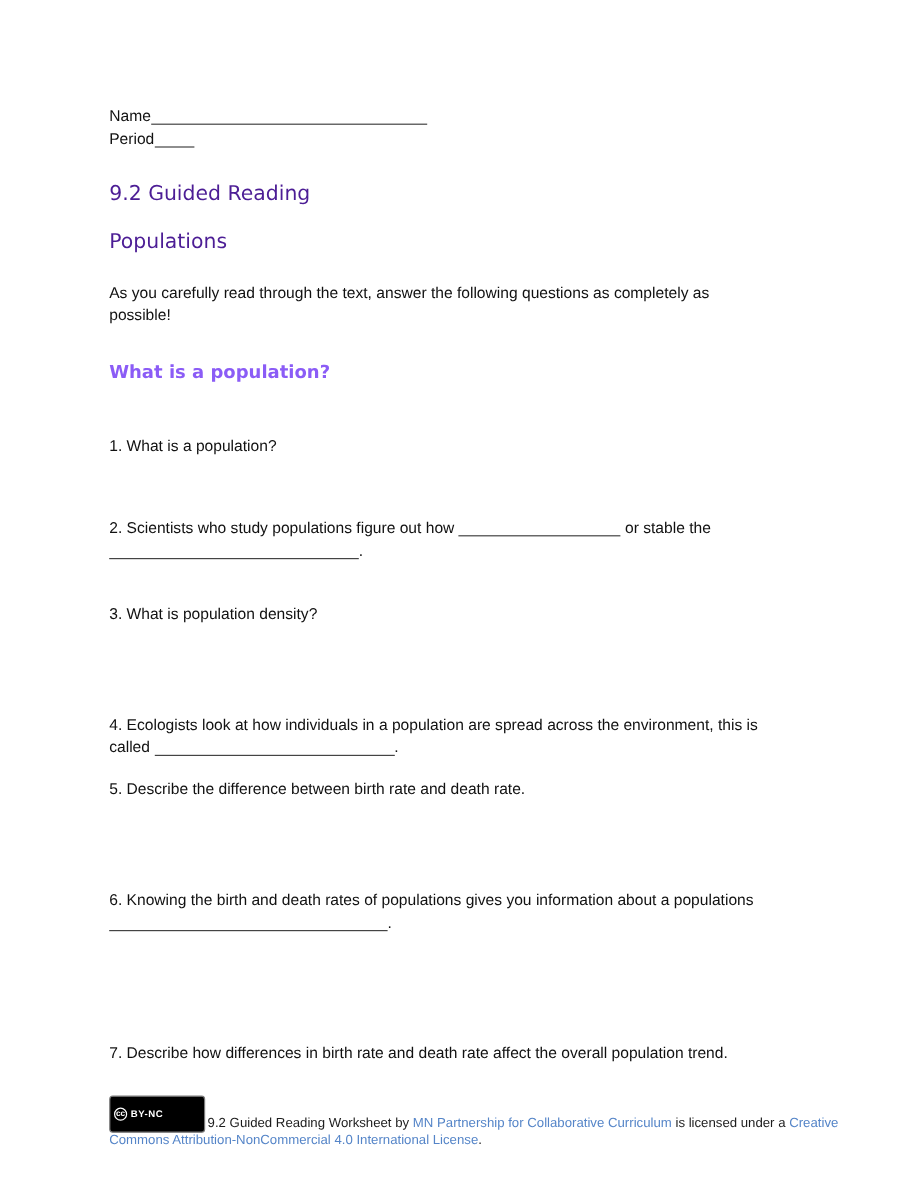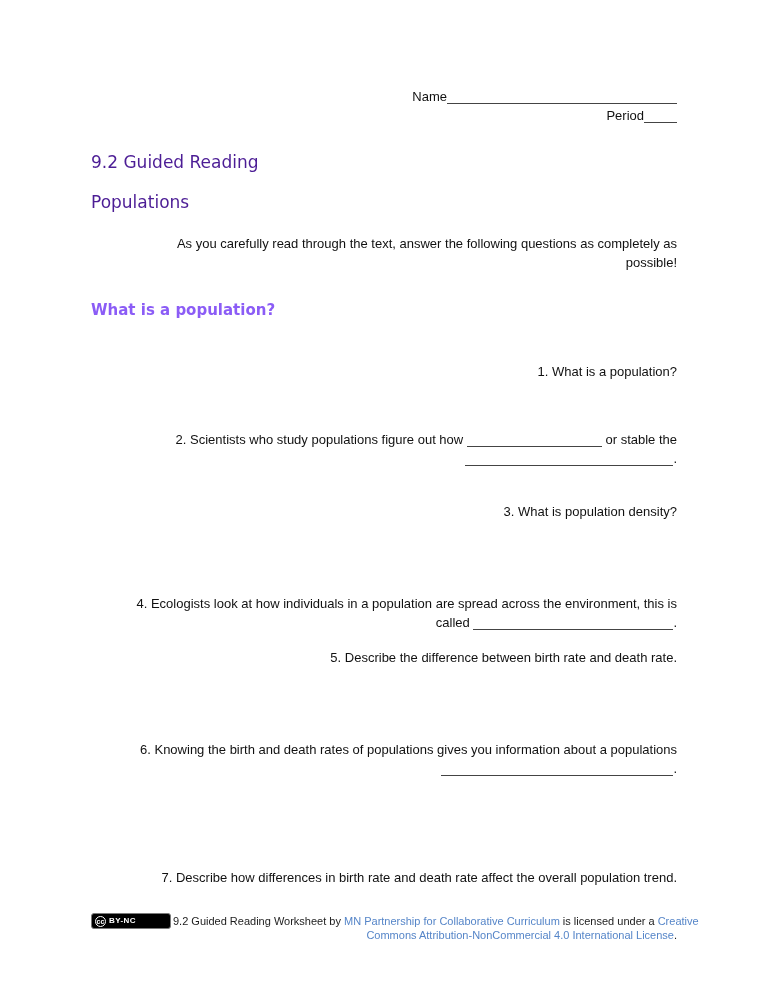--- a/index.html
+++ b/index.html
@@ -6,21 +6,21 @@
   .page {
     position:relative;
     width:768px; height:994px;
     background:#ffffff;
     font-family:"Liberation Sans", sans-serif;
     font-size:13px; line-height:19px;
     color:#111111;
     overflow:hidden;
   }
   .abs { position:absolute; left:91px; right:91px; }
-  .line { white-space:nowrap;text-align:right; }
+  .line { white-space:nowrap; }
   
   .blank {
     display:inline-block; height:0;
     border-bottom:1px solid #444444;
     margin-bottom:-3px;
   }
   .w-name { width:230px; }
   .w-period { width:33px; }
   .w-q2a { width:135px; }
   .w-q2b { width:208px; }
@@ -40,21 +40,21 @@
   }
 
   .footer {
     font-size:11px; line-height:14px; color:#1c1c1c;
   }
   .footer-line1 { display:flex; align-items:flex-end; white-space:pre; }
   .footer a, .footer .link { text-decoration:none; cursor:pointer; }
   .cc-badge {
     display:inline-flex; align-items:center;
     box-sizing:border-box;
-    width:80px; height:16px;
+    width:80px; height:31px;
     background:#000000;
     border:1px solid #7a7a7a;
     border-radius:3px;
     padding:0 3px;
     margin-right:2px; margin-bottom:-1px;
     color:#ffffff;
     flex:0 0 auto;
   }
   .cc-circle {
     box-sizing:border-box;

